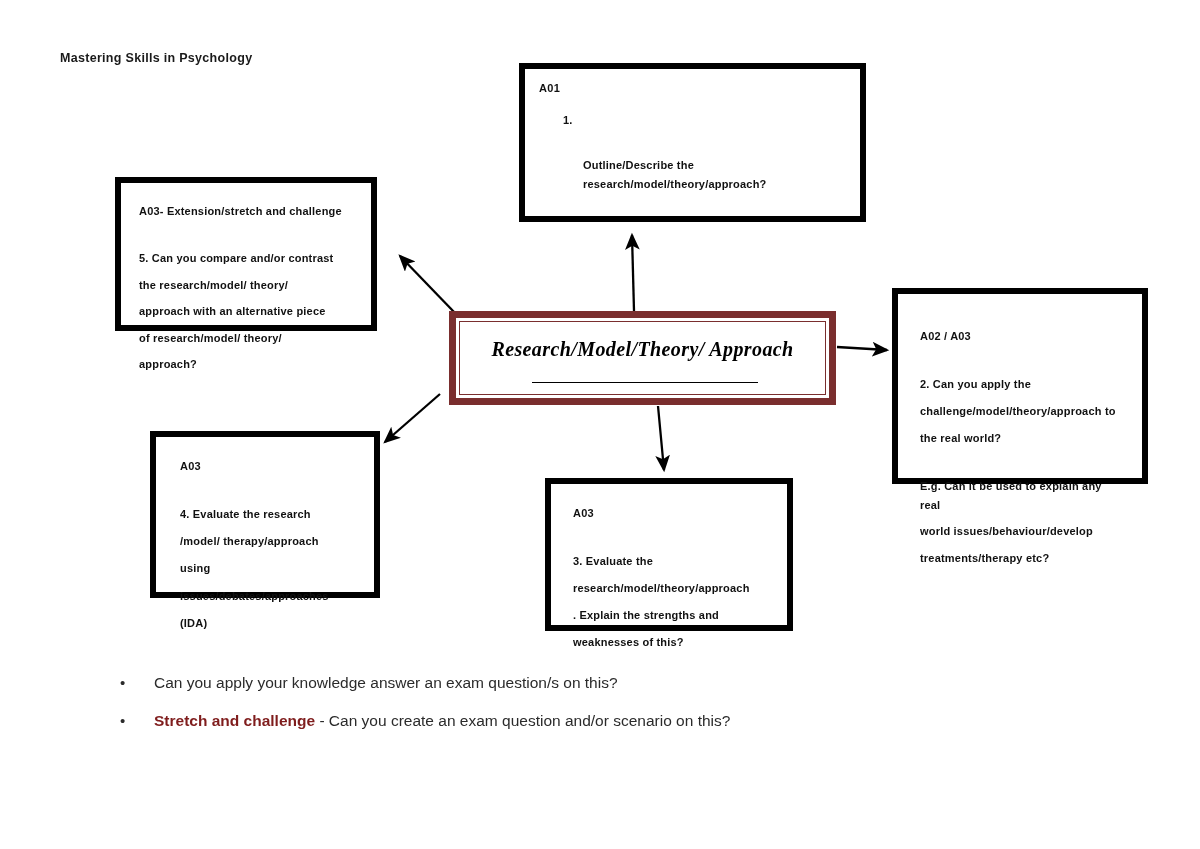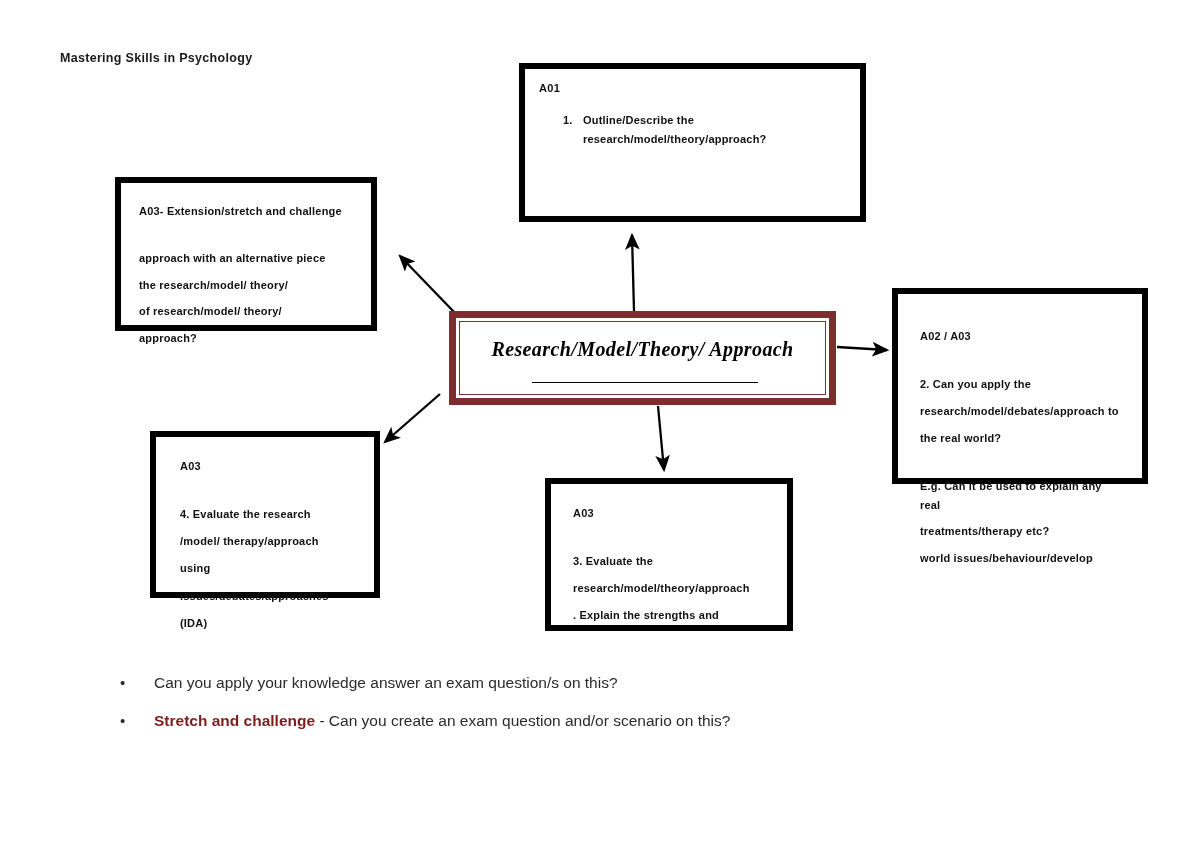--- a/index.html
+++ b/index.html
@@ -68,20 +68,21 @@
     line-height: 1.73;
   }
   #box-a01 .ol-num {
     width: 44px;
     padding-left: 24px;
     box-sizing: border-box;
     flex: 0 0 auto;
   }
   #box-a01 .ol-text {
     flex: 1 1 auto;
+    margin-top: 45px;
   }
   #box-a01 .ol-text .l2 { display: block; }
 
   
   #box-a03-ext {
     left: 115px;
     top: 177px;
     width: 262px;
     height: 154px;
     padding: 11px 12px 0 10px;
@@ -230,61 +231,63 @@
       <span class="ol-text">
         <span class="l1">Outline/Describe  the</span>
         <span class="l2">research/model/theory/approach?</span>
       </span>
     </div>
   </div>
 
   <div class="node-box" id="box-a03-ext">
     <p>A03- Extension/stretch and challenge</p>
     <div class="para-gap"></div>
+    <p>5. Can you compare and/or contrast</p>
+    <p>the research/model/ theory/</p>
     <p>approach with an alternative piece</p>
-    <p>the research/model/ theory/</p>
     <p>of research/model/ theory/</p>
     <p>approach?</p>
   </div>
 
   <div id="box-central">
     <div class="central-inner">
       <div id="central-title">Research/Model/Theory/ Approach</div>
       <div id="central-blank-line"></div>
     </div>
   </div>
 
   <div class="node-box" id="box-a02">
     <p>A02 / A03</p>
     <div class="para-gap"></div>
     <p>2. Can you apply the</p>
-    <p>research/model/debates/approach to</p>
+    <p>challenge/model/theory/approach to</p>
     <p>the real world?</p>
     <div class="para-gap"></div>
     <p>E.g. Can it be used to explain any real</p>
+    <p>world issues/behaviour/develop</p>
     <p>treatments/therapy etc?</p>
-    <p>world issues/behaviour/develop</p>
   </div>
 
   <div class="node-box" id="box-a03-left">
     <p>A03</p>
     <div class="para-gap"></div>
     <p>4. Evaluate the research</p>
     <p>/model/ therapy/approach</p>
     <p>using</p>
     <p>issues/debates/approaches</p>
     <p>(IDA)</p>
   </div>
 
   <div class="node-box" id="box-a03-center">
     <p>A03</p>
     <div class="para-gap"></div>
     <p>3. Evaluate the</p>
     <p>research/model/theory/approach</p>
     <p>. Explain  the strengths and</p>
+    <p>weaknesses of this?</p>
   </div>
 
   <div id="bullets">
     <div class="bullet-row">
       <span class="dot">•</span>
       <span class="btxt">
         <span class="strong"></span><span>Can you apply your knowledge  answer an exam question/s on this?</span>
       </span>
     </div>
     <div class="bullet-row">

